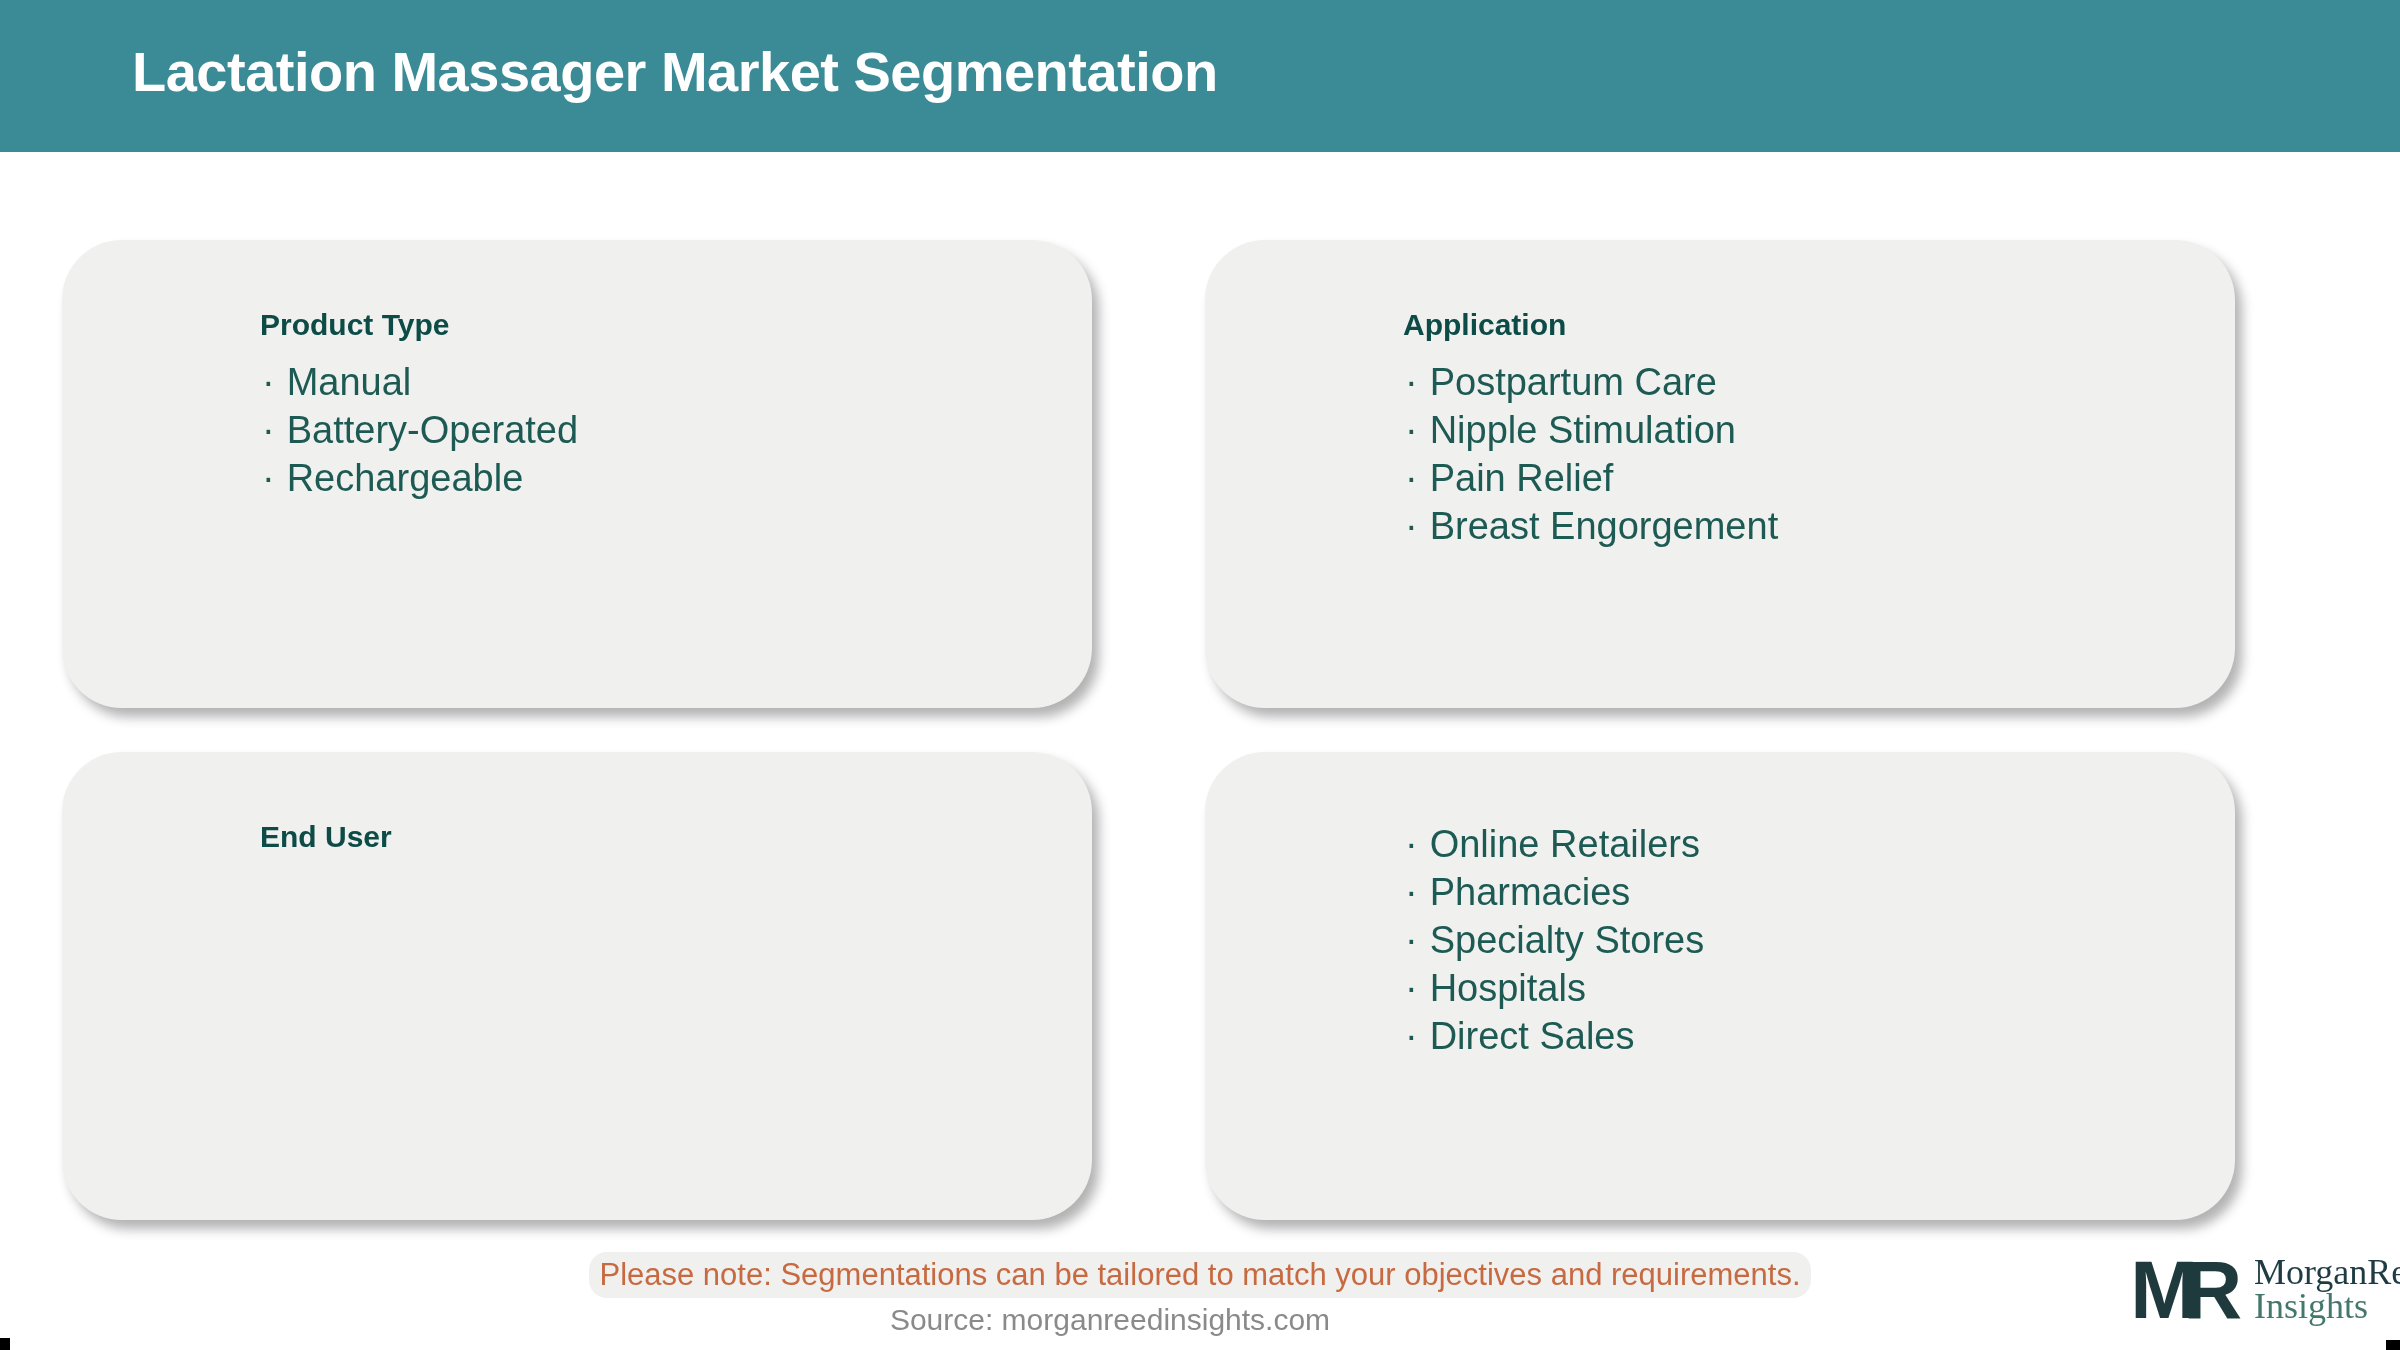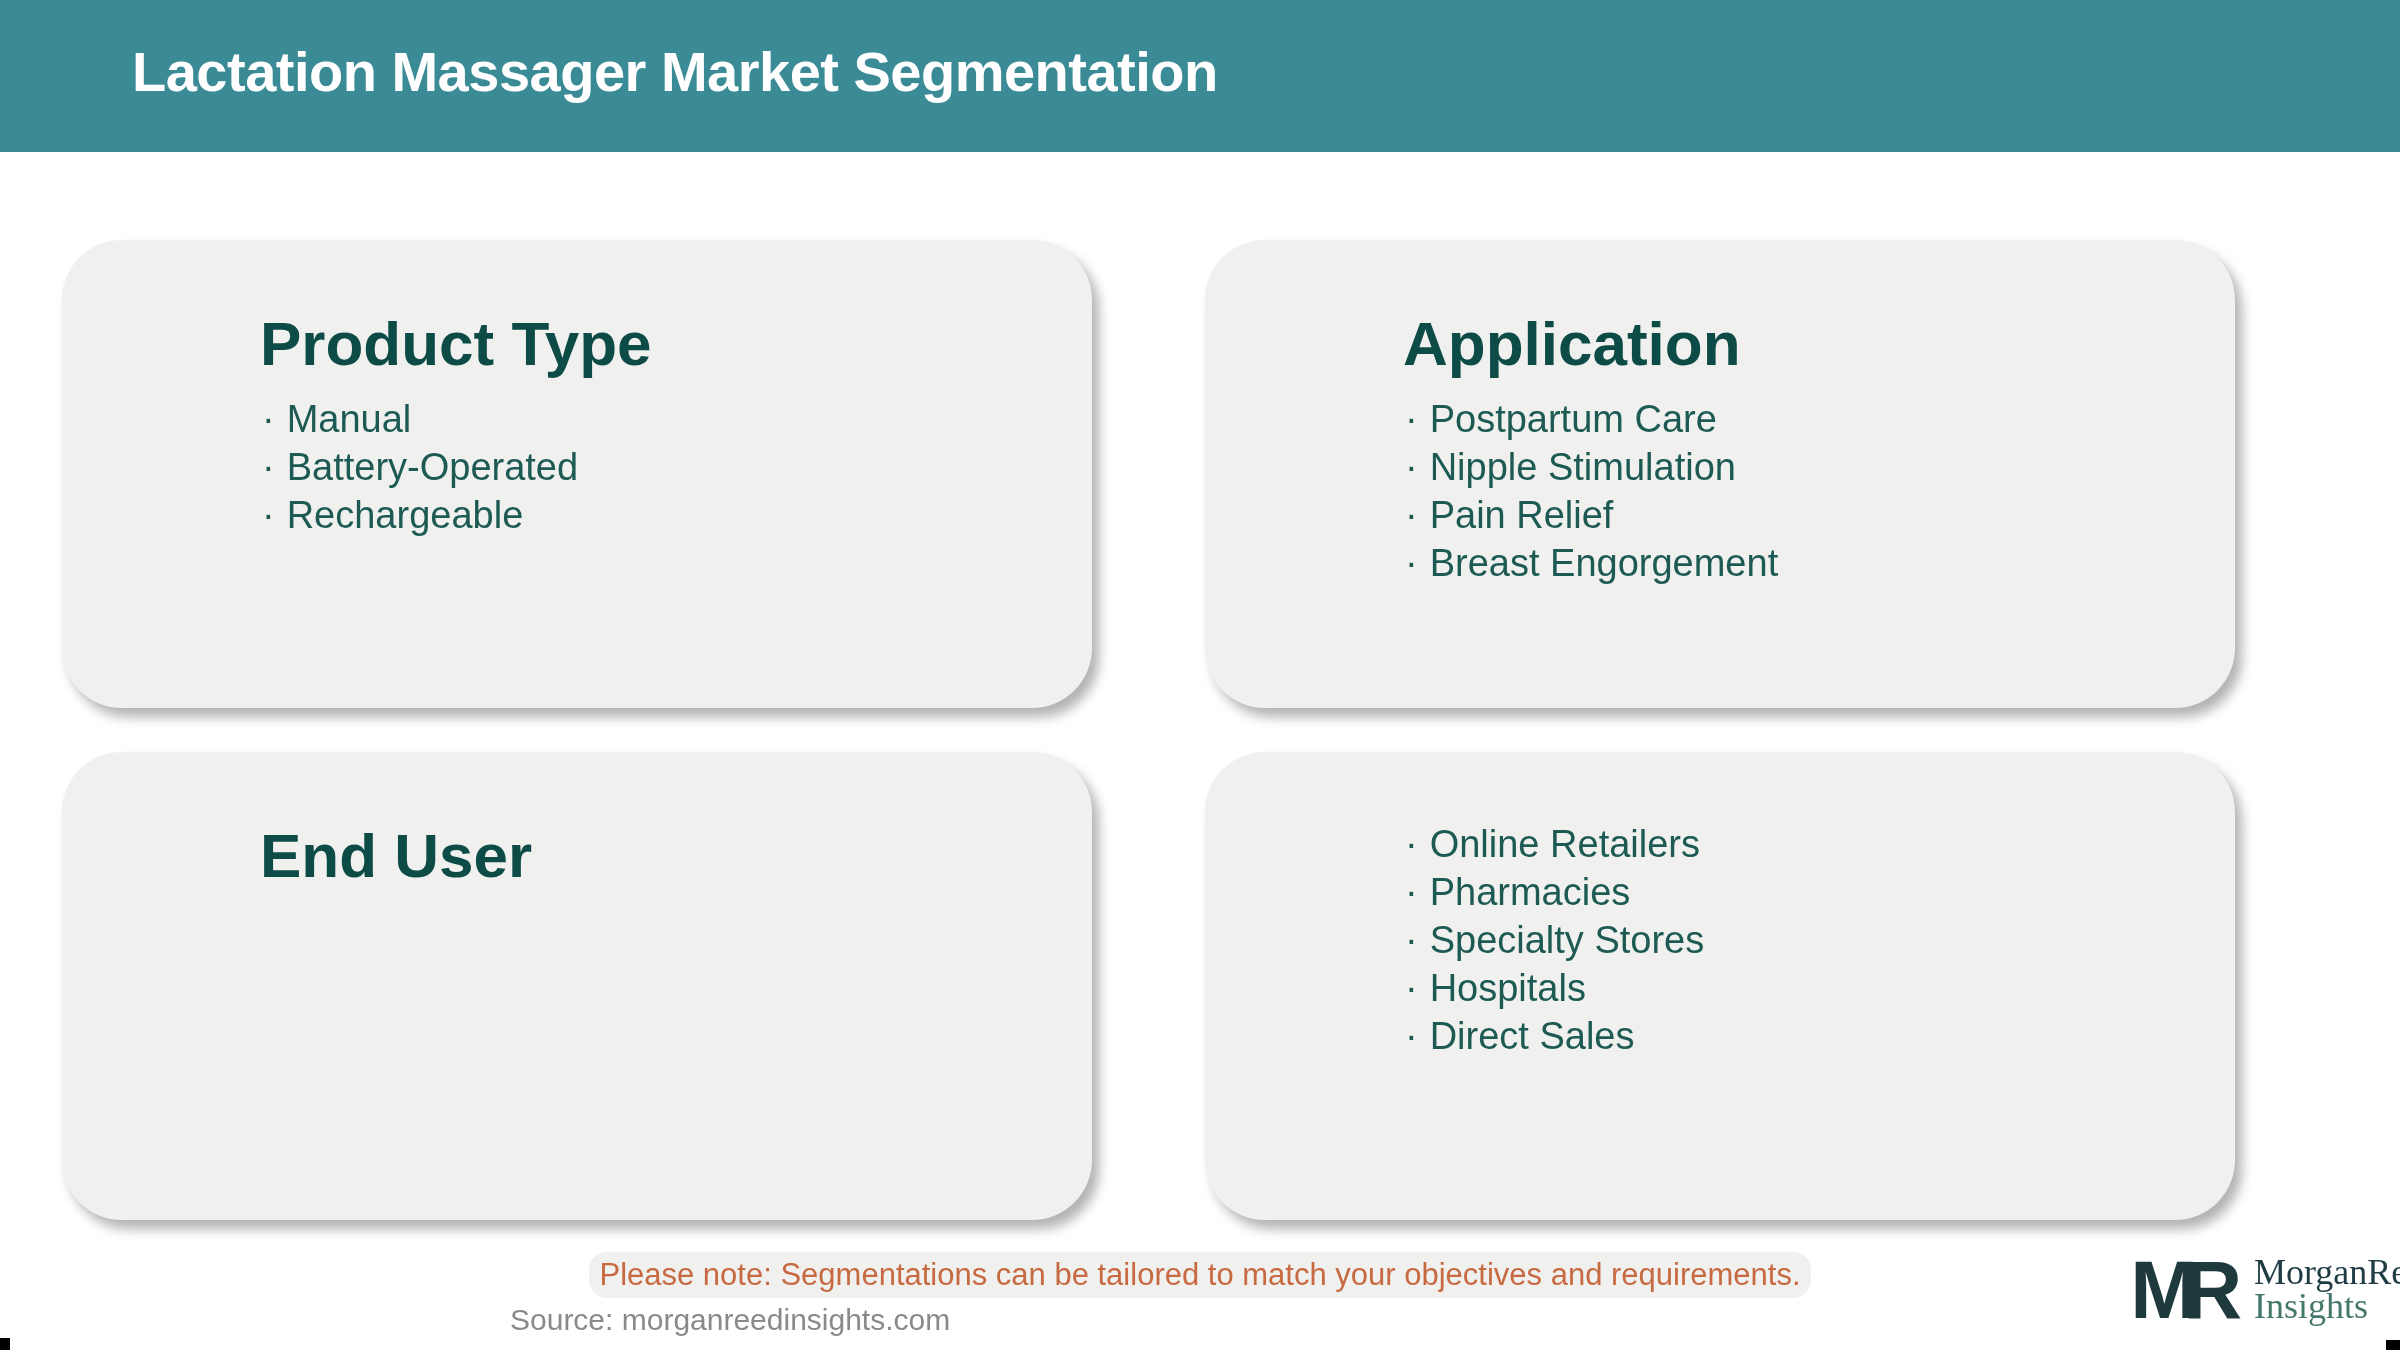--- a/index.html
+++ b/index.html
@@ -44,21 +44,21 @@
     box-sizing: border-box;
     padding: 68px 50px 0 198px;
   }
   .card-1 { left: 62px;   top: 240px; }
   .card-2 { left: 1205px; top: 240px; }
   .card-3 { left: 62px;   top: 752px; }
   .card-4 { left: 1205px; top: 752px; }
 
   .card h2 {
     margin: 0 0 16px 0;
-    font-size: 62px;
+    font-size: 30px;
     font-weight: bold;
     color: #0d4b46;
   }
   .card ul {
     list-style: none;
     margin: 0;
     padding: 0 0 0 2px;
     font-size: 38px;
     color: #1d5a53;
   }
@@ -82,21 +82,21 @@
     align-items: center;
     justify-content: center;
     font-size: 31px;
     color: #c76a41;
     white-space: nowrap;
   }
   .source {
     position: absolute;
     left: 510px; top: 1303px;
     width: 1200px;
-    text-align: left;
+    text-align: center;
     font-size: 30px;
     color: #8a8a8a;
   }
 
   
   .logo {
     position: absolute;
     left: 2134px; top: 1250px;
     display: flex;
     align-items: center;

